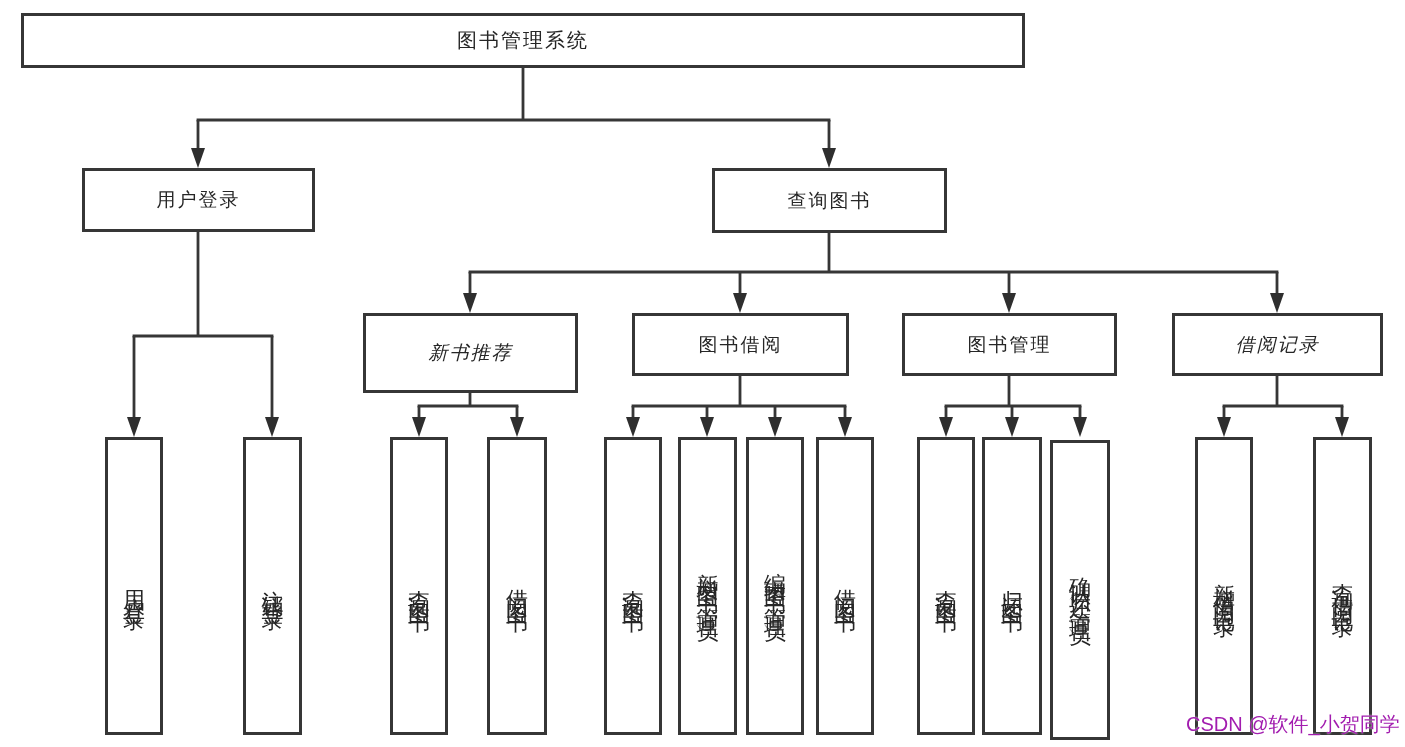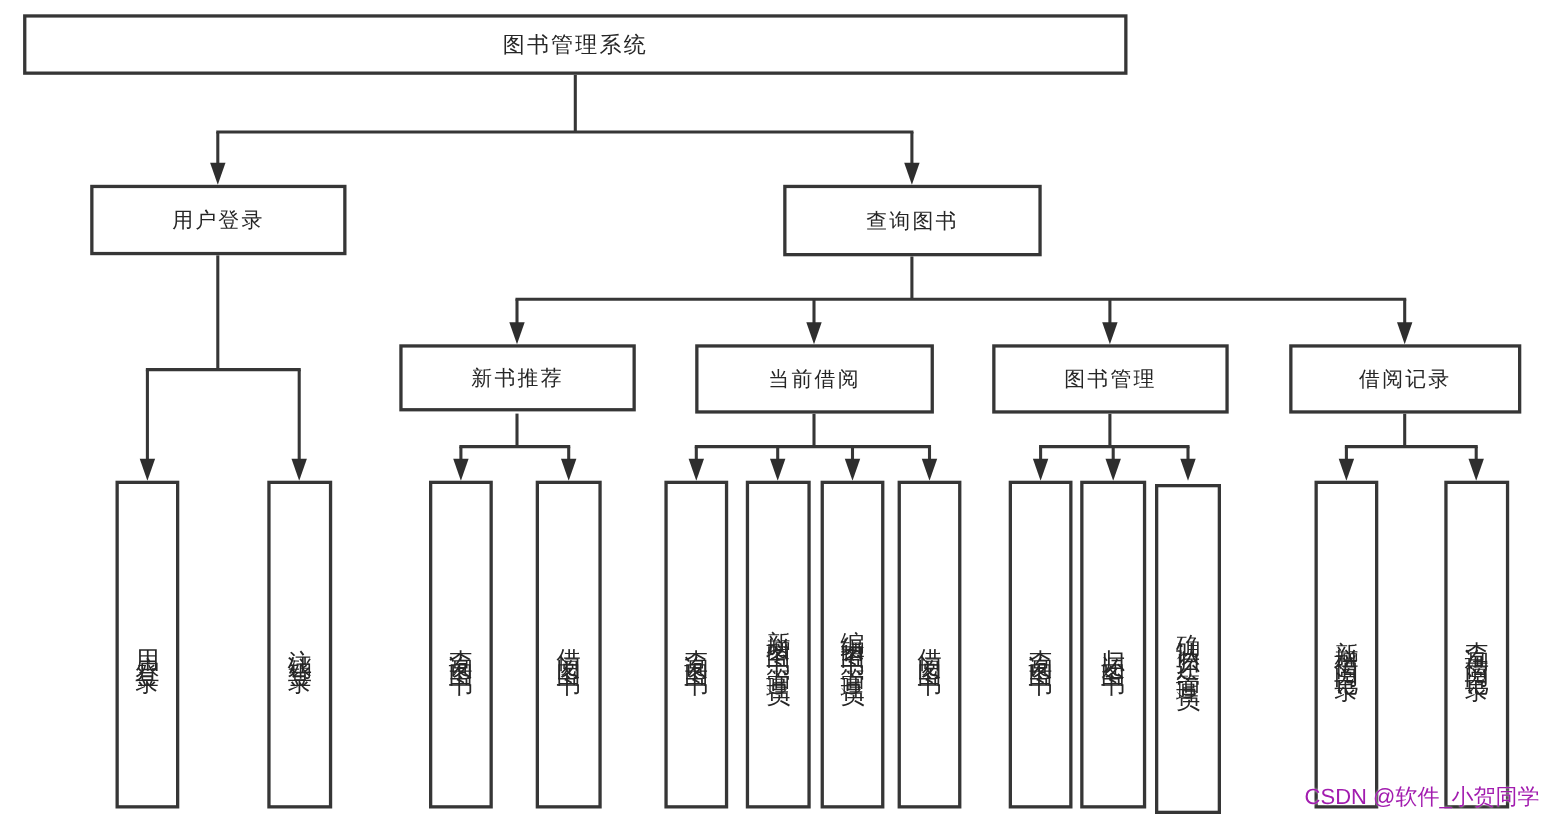--- a/index.html
+++ b/index.html
@@ -136,30 +136,30 @@
     <span>图书管理系统</span>
   </div>
 
   <div class="node h" style="left:82px; top:168px; width:233px; height:64px;">
     <span>用户登录</span>
   </div>
   <div class="node h" style="left:712px; top:168px; width:235px; height:65px;">
     <span>查询图书</span>
   </div>
 
-  <div class="node h" style="left:363px; top:313px; width:215px; height:61px;">
+  <div class="node h" style="left:363px; top:313px; width:215px; height:80px;font-style:italic;">
     <span>新书推荐</span>
   </div>
   <div class="node h" style="left:632px; top:313px; width:217px; height:63px;">
-    <span>当前借阅</span>
+    <span>图书借阅</span>
   </div>
   <div class="node h" style="left:902px; top:313px; width:215px; height:63px;">
     <span>图书管理</span>
   </div>
-  <div class="node h" style="left:1172px; top:313px; width:211px; height:63px;">
+  <div class="node h" style="left:1172px; top:313px; width:211px; height:63px;font-style:italic;">
     <span>借阅记录</span>
   </div>
 
   <div class="node leaf" style="left:105px; top:437px; width:58px; height:298px;">
     <span>用户登录</span>
   </div>
   <div class="node leaf" style="left:243px; top:437px; width:59px; height:298px;">
     <span>注销登录</span>
   </div>
 

